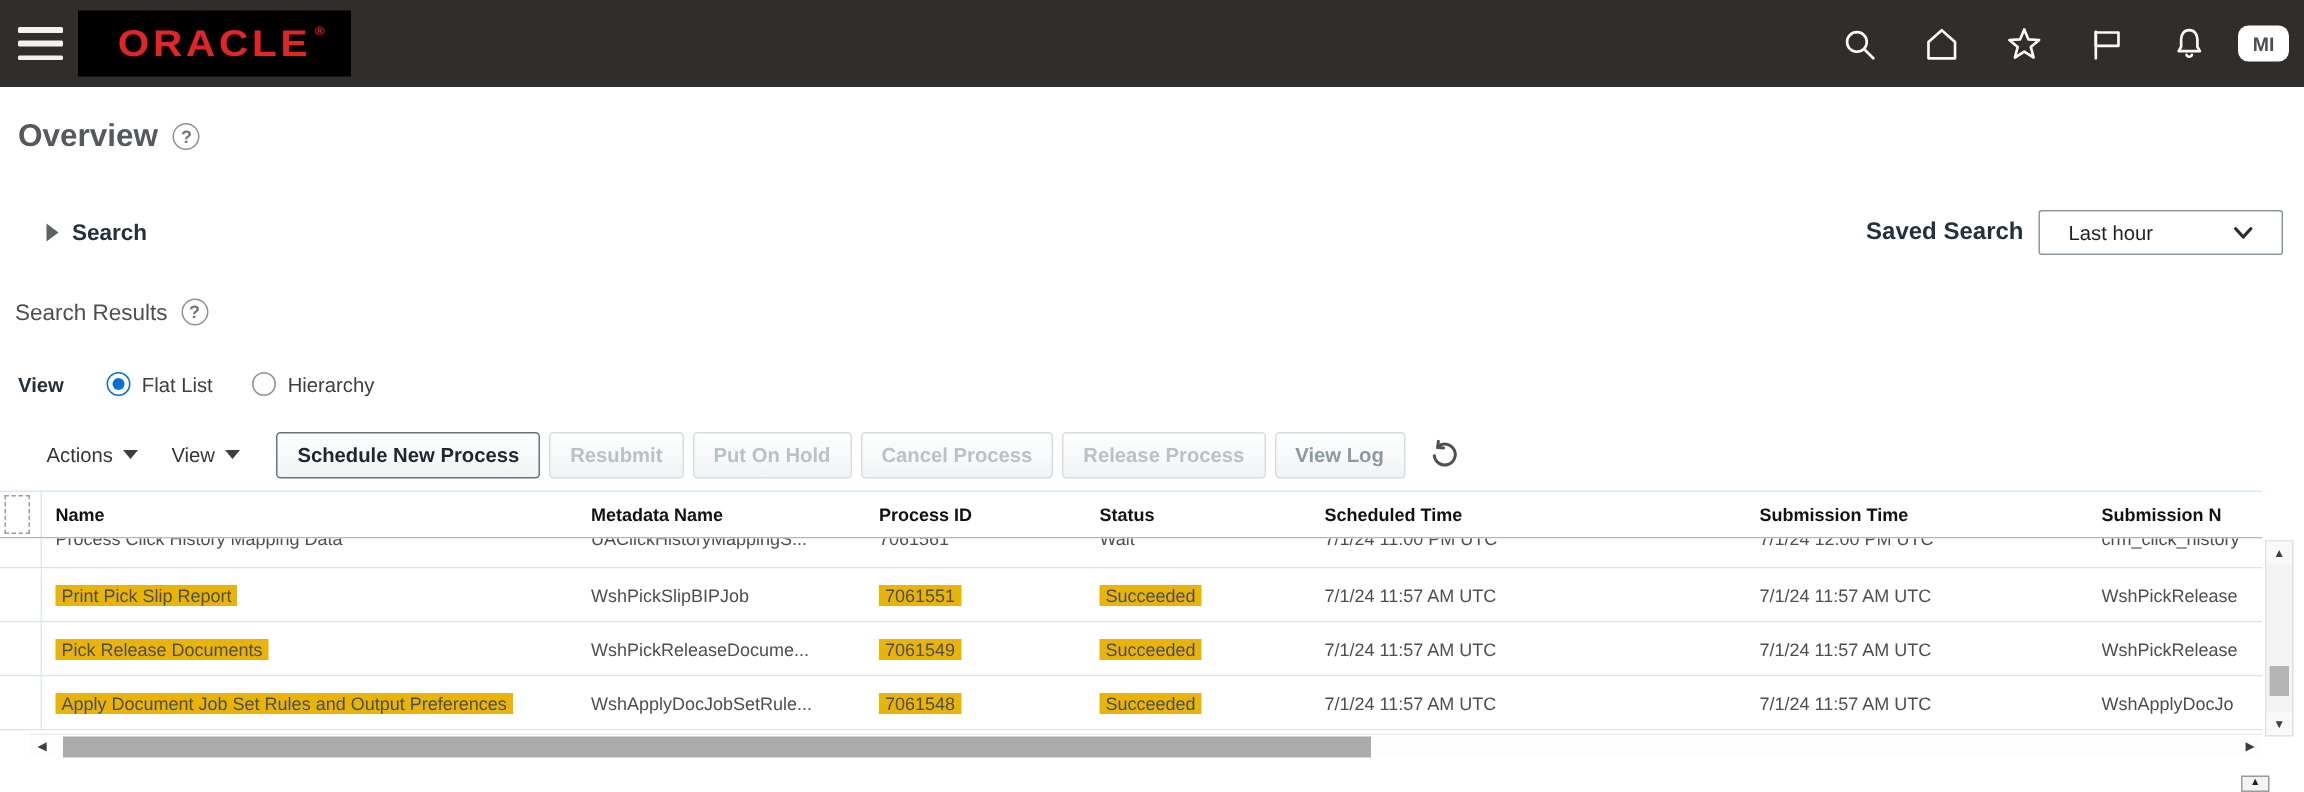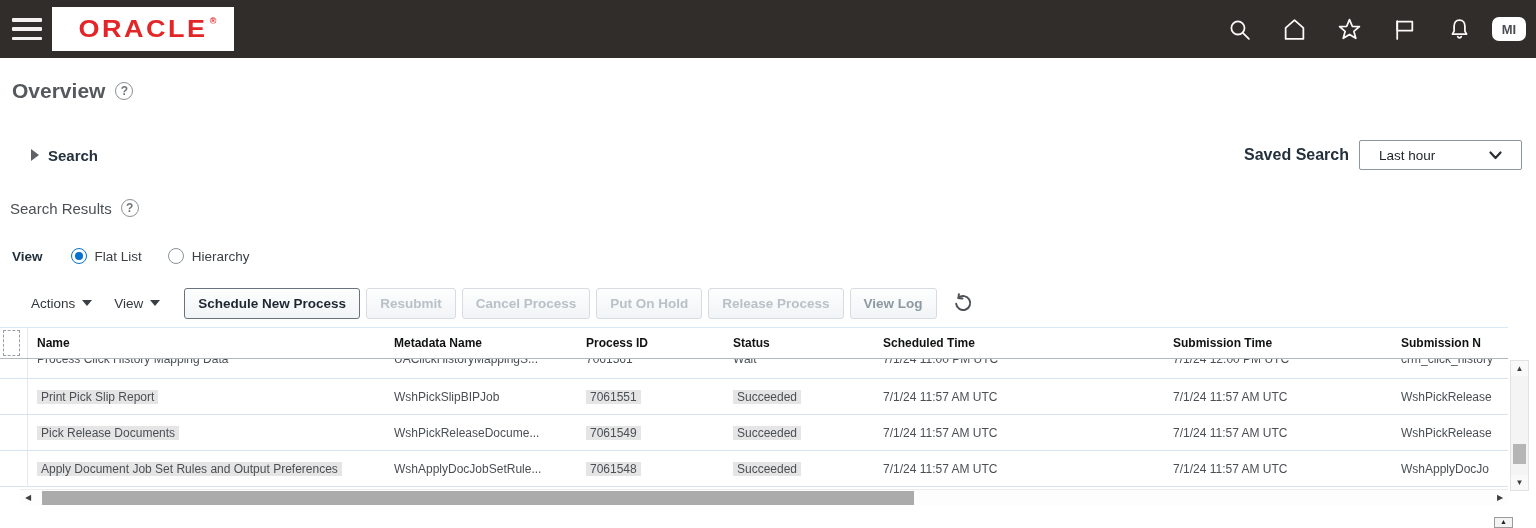--- a/index.html
+++ b/index.html
@@ -11,21 +11,21 @@
   .page { position:relative; width:1536px; height:528px; overflow:hidden; background:#fff; }
 
   
   .topbar {
     height:58px; background:#312d2a; display:flex; align-items:center;
     padding:0 10px 0 12px;
   }
   .hamburger { width:30px; height:22px; display:flex; flex-direction:column; justify-content:space-between; cursor:pointer; margin-right:8px; }
   .hamburger span { display:block; height:3.5px; background:#f4f2f0; border-radius:1px; }
   .brandbox {
-    width:182px; height:44px; background:#ffffff; display:flex; align-items:center; justify-content:center;
+    width:182px; height:44px; background:#000000; display:flex; align-items:center; justify-content:center;
     margin-left:2px;
   }
   .brandtext {
     color:#e42527; font-weight:bold; font-size:27px; letter-spacing:2.5px;
     transform:scaleY(0.92); position:relative;
   }
   .brandmark { font-size:9px; position:absolute; top:1px; right:-9px; letter-spacing:0; }
   .topbar-spacer { flex:1; }
   .topicons { display:flex; align-items:center; gap:29px; margin-right:20px; }
   .topicon { width:26px; height:26px; display:flex; align-items:center; justify-content:center; cursor:pointer; }
@@ -91,21 +91,21 @@
   .c-stat  { width:150px; }
   .c-sched { width:290px; }
   .c-subm  { width:228px; }
   .c-note  { flex:1; }
   .thead { height:31px; border-bottom:1px solid #b3b8bc; font-weight:bold; }
   .thead .cell { color:#101214; font-weight:bold; cursor:pointer; }
   .selall { width:17px; height:26px; border:1px dashed #9aa0a5; margin:2px 0 0 3px; cursor:pointer; background:#fff; }
   .drow { height:36px; border-bottom:1px solid #d7e4f0; cursor:pointer; background:#fff; }
   .drow.partial { height:20px; overflow:hidden; align-items:flex-start; }
   .drow.partial .cell { margin-top:-7px; }
-  .hl { background:#e5e5e5; padding:2px 4px; }
+  .hl { background:#eab308; padding:2px 4px; }
 
   
   .vsb { position:absolute; right:7px; top:33px; width:19px; height:131px; background:#f4f4f4; border:1px solid #e2e2e2; display:flex; flex-direction:column; align-items:center; }
   .vsb .sb-btn { width:100%; height:15px; display:flex; align-items:center; justify-content:center; font-size:8px; color:#3f3f3f; cursor:pointer; background:#f9f9f9; }
   .vsb .sb-track { flex:1; width:100%; position:relative; }
   .vsb .sb-thumb { position:absolute; top:68px; left:2px; width:13px; height:20px; background:#b5b5b5; cursor:pointer; }
 
   
   .hsb { margin:2px 0 0 20px; width:1488px; height:16px; display:flex; align-items:center; background:#fdfdfd; border-top:1px solid #ececec; }
   .hsb .sb-btn { width:16px; height:14px; display:flex; align-items:center; justify-content:center; font-size:8px; color:#3f3f3f; cursor:pointer; }
@@ -202,22 +202,22 @@
     <button class="menu-btn">
       <span>Actions</span>
         <span class="caret"></span>
     </button>
     <button class="menu-btn">
       <span>View</span>
         <span class="caret"></span>
     </button>
     <button class="btn primary">Schedule New Process</button>
     <button class="btn" disabled="">Resubmit</button>
+    <button class="btn" disabled="">Put On Hold</button>
     <button class="btn" disabled="">Cancel Process</button>
-    <button class="btn" disabled="">Put On Hold</button>
     <button class="btn" disabled="">Release Process</button>
     <button class="btn semi" disabled="">View Log</button>
     <div class="refresh">
       <svg viewBox="0 0 20 20">
           <path d="M 5.5 4.8 A 7 7 0 1 1 3.2 10.8"></path>
           <polyline points="5.9,1.2 5.5,5.2 9.4,5.6" fill="none"></polyline>
         </svg>
     </div>
   </div>
 

